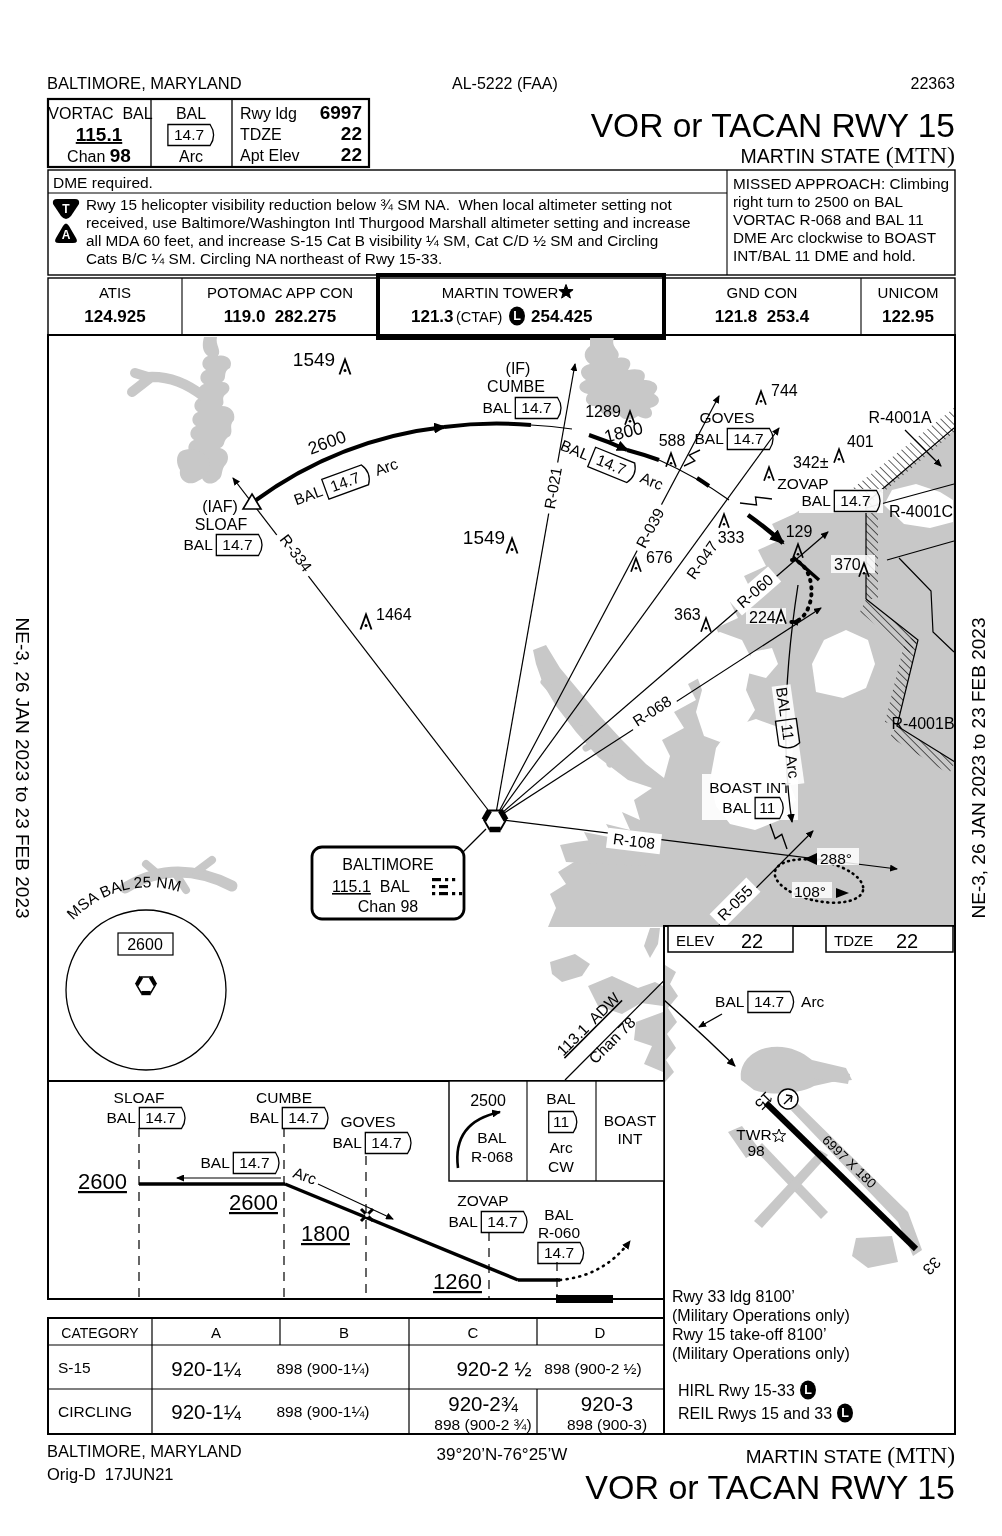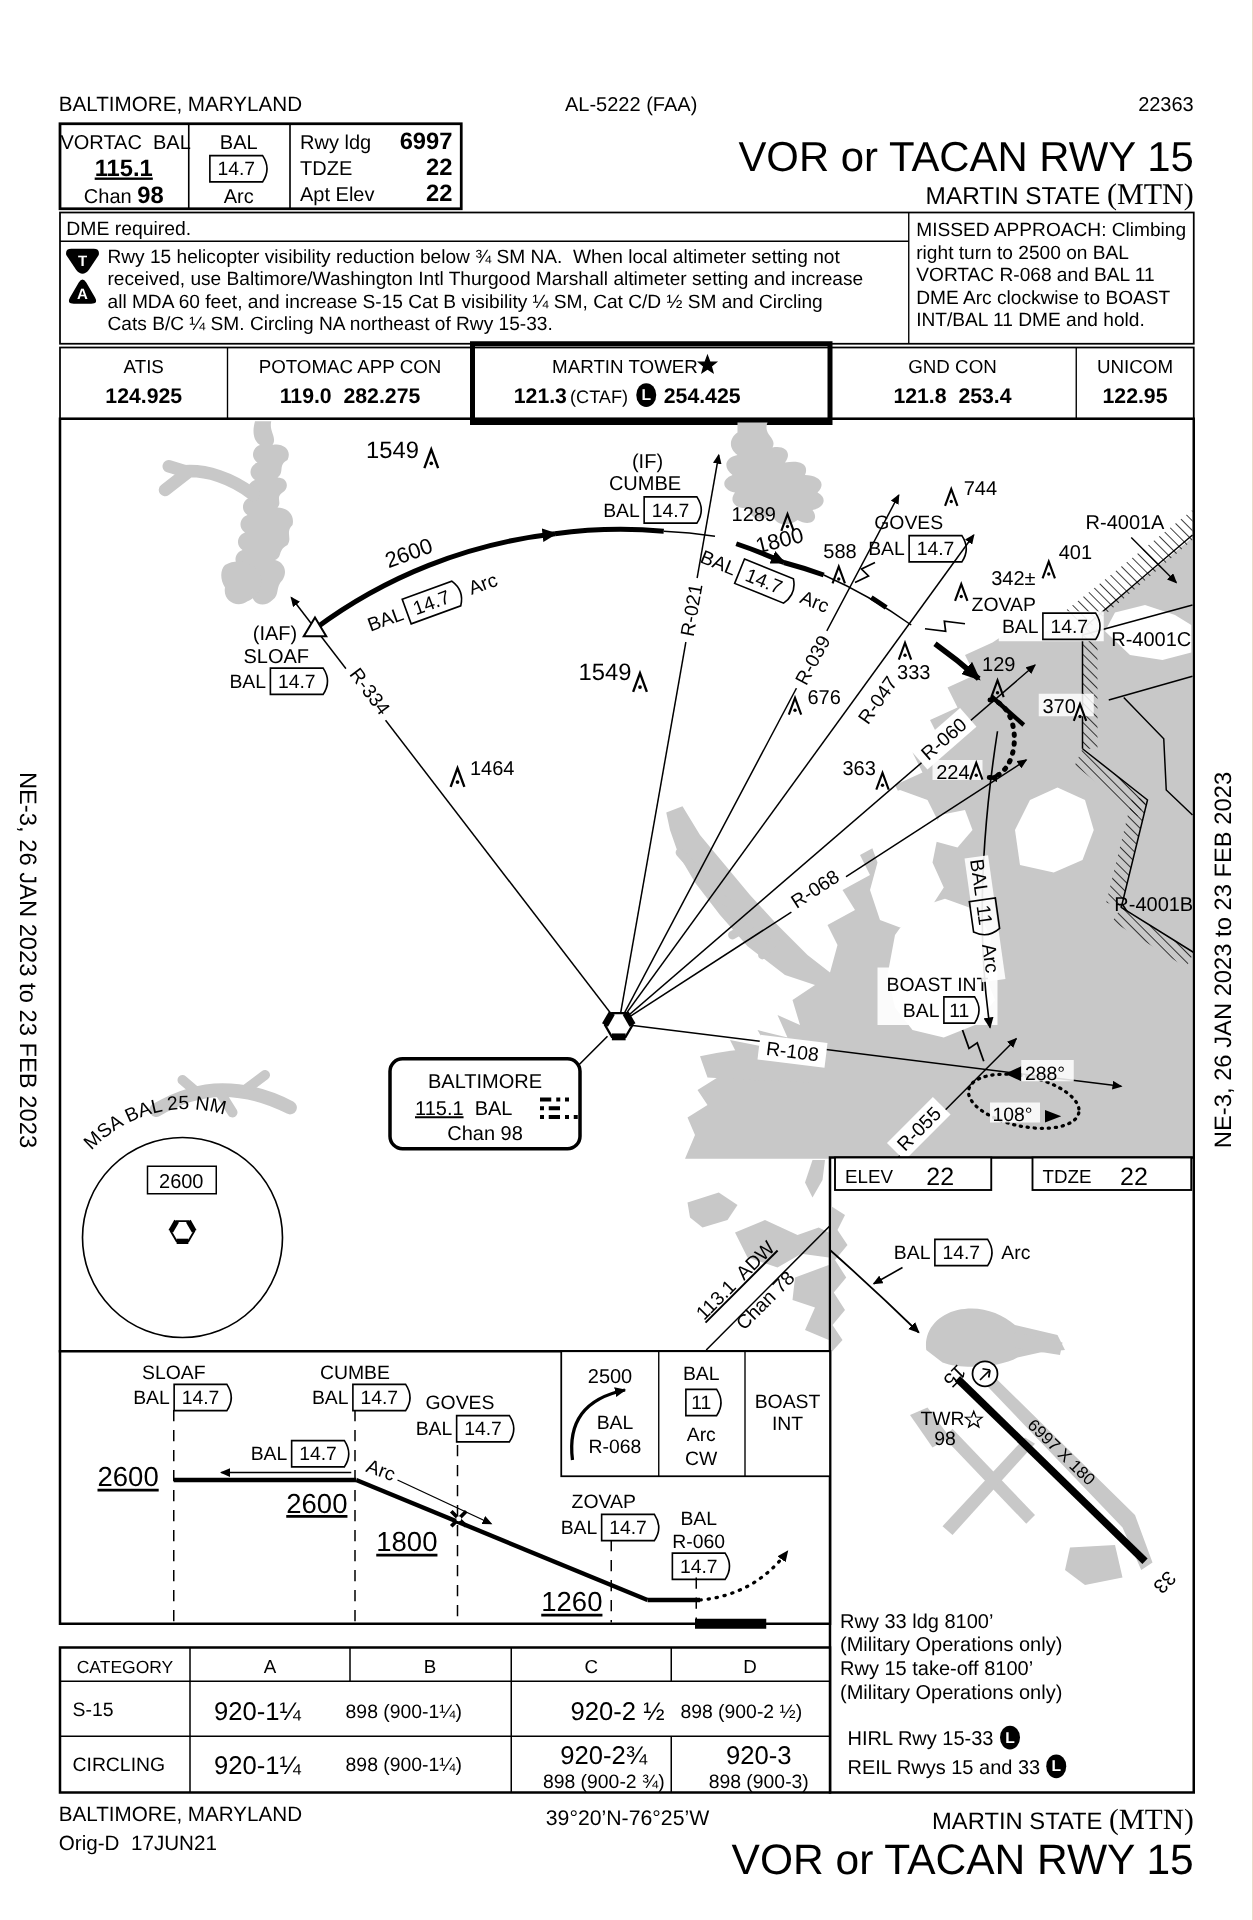--- a/index.html
+++ b/index.html
@@ -1,14 +1,14 @@
 <!DOCTYPE html>
 <html><head><meta charset="utf-8"><style>
 html,body{margin:0;padding:0;background:#ffffff;}
-#page{position:relative;width:1002px;height:1536px;background:#a16207;overflow:hidden;}
+#page{position:relative;width:1002px;height:1536px;background:#a3a3a3;overflow:hidden;}
 </style></head><body>
 <div id="page">
 <svg width="1002" height="1536" viewBox="0 0 1002 1536">
 <defs>
 <marker id="arr" markerWidth="10" markerHeight="8" refX="8" refY="4" orient="auto" markerUnits="userSpaceOnUse">
           <path d="M0,0 L9,4 L0,8 z" fill="black"></path>
         </marker>
 <marker id="arrS" markerWidth="9" markerHeight="7" refX="7" refY="3.5" orient="auto" markerUnits="userSpaceOnUse">
           <path d="M0,0 L8,3.5 L0,7 z" fill="black"></path>
         </marker>

